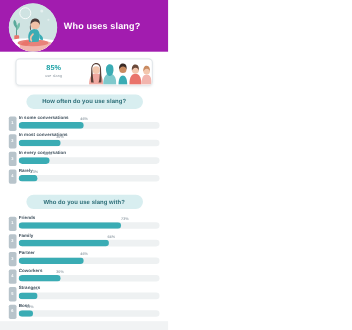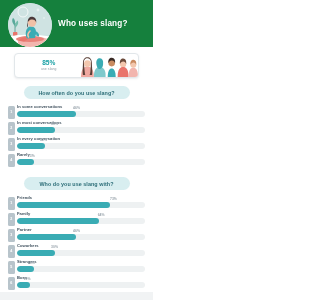--- a/index.html
+++ b/index.html
@@ -20,21 +20,21 @@
     height: 300px;
     background: #ffffff;
     display: flex;
     flex-direction: column;
   }
 
   
   .header {
     position: relative;
     height: 47px;
-    background: #15803d;
+    background: #a21caf;
     flex: 0 0 auto;
     display: flex;
     align-items: center;
     overflow: hidden;
   }
   .header-illu {
     position: absolute;
     left: 8px;
     top: 3px;
     width: 44px;

